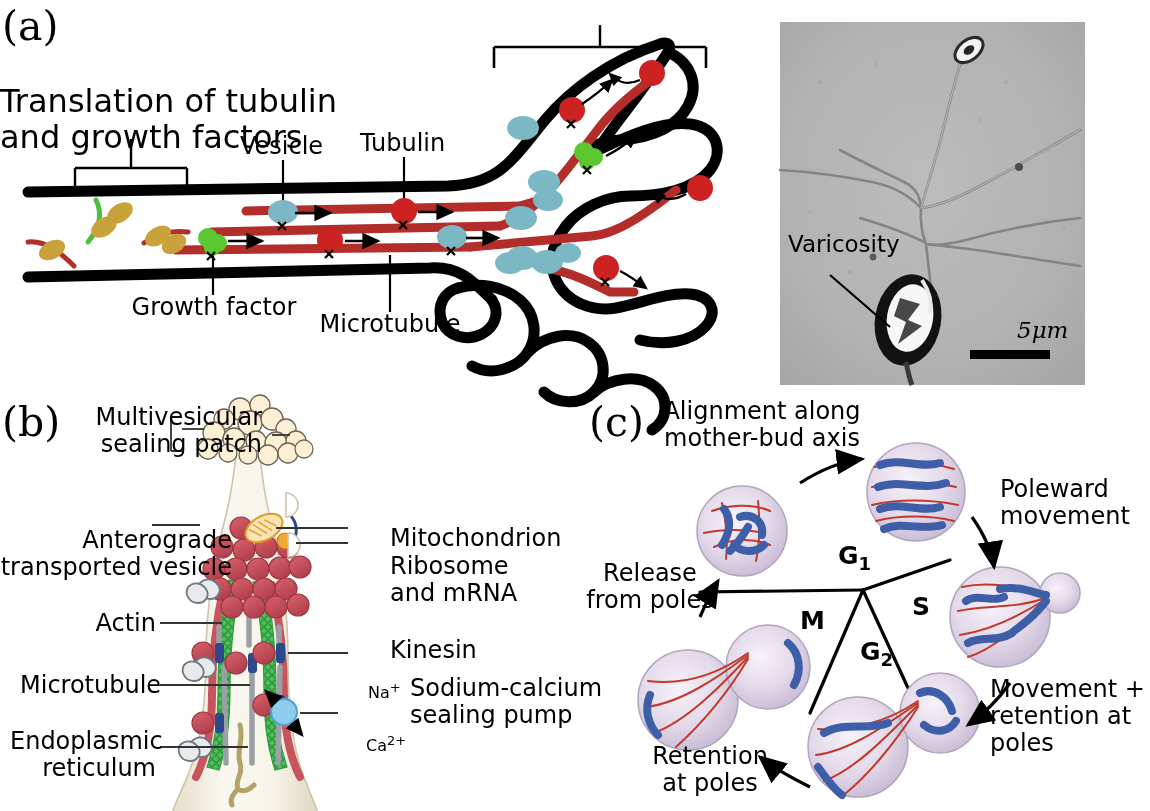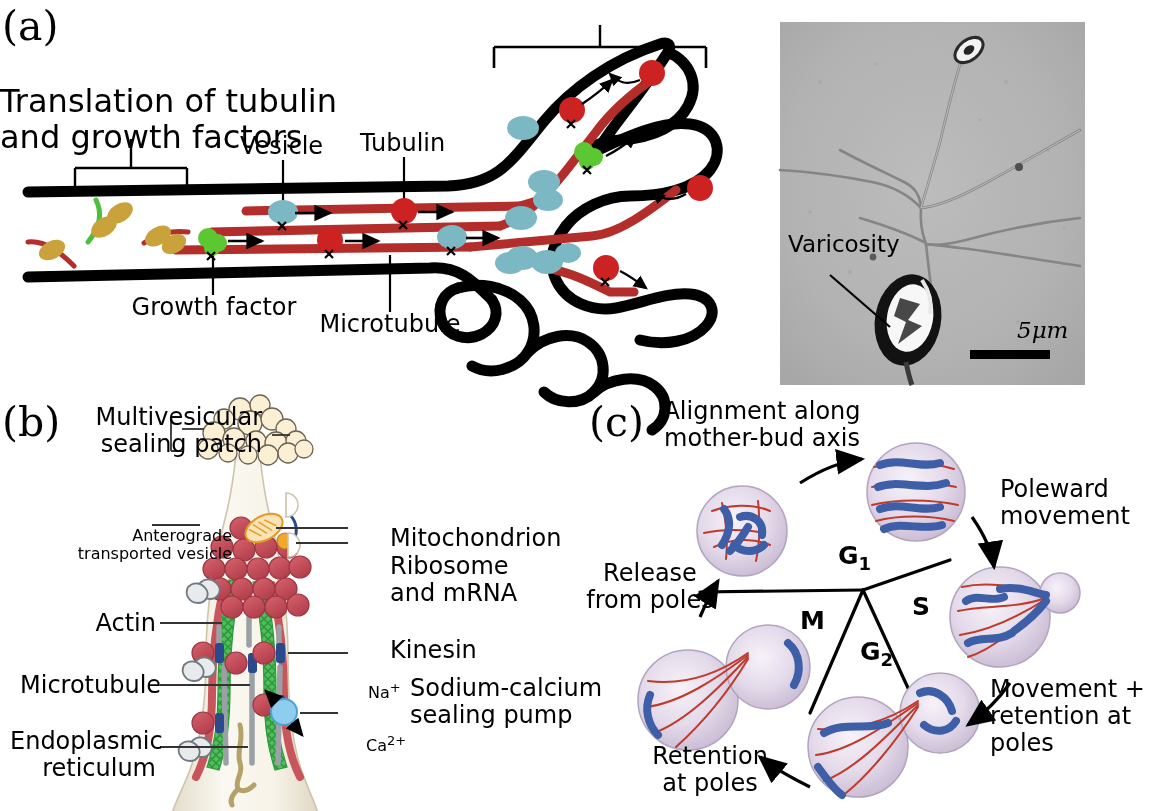--- a/index.html
+++ b/index.html
@@ -416,21 +416,21 @@
       <path d="M286,40 L286,40"></path>
       <path d="M276,133 L348,133"></path>
       <path d="M296,148 L348,148"></path>
       <path d="M288,258 L348,258"></path>
       <path d="M300,318 L338,318"></path>
     </g>
   </svg>
 
   <div class="lbl rt" style="left:62px;top:404px;width:200px;font-size:24px;">Multivesicular
 sealing patch</div>
-  <div class="lbl rt" style="left:0px;top:527px;width:232px;font-size:16px;">Anterograde
+  <div class="lbl rt" style="left:0px;top:527px;width:232px;font-size:24px;">Anterograde
 transported vesicle</div>
   <div class="lbl rt" style="left:60px;top:610px;width:96px;font-size:24px;">Actin</div>
   <div class="lbl rt" style="left:20px;top:672px;width:136px;font-size:24px;">Microtubule</div>
   <div class="lbl rt" style="left:10px;top:728px;width:146px;font-size:24px;">Endoplasmic
 reticulum</div>
 
   <div class="lbl" style="left:390px;top:525px;font-size:24px;">Mitochondrion</div>
   <div class="lbl" style="left:390px;top:553px;font-size:24px;">Ribosome
 and mRNA</div>
   <div class="lbl" style="left:390px;top:637px;font-size:24px;">Kinesin</div>

